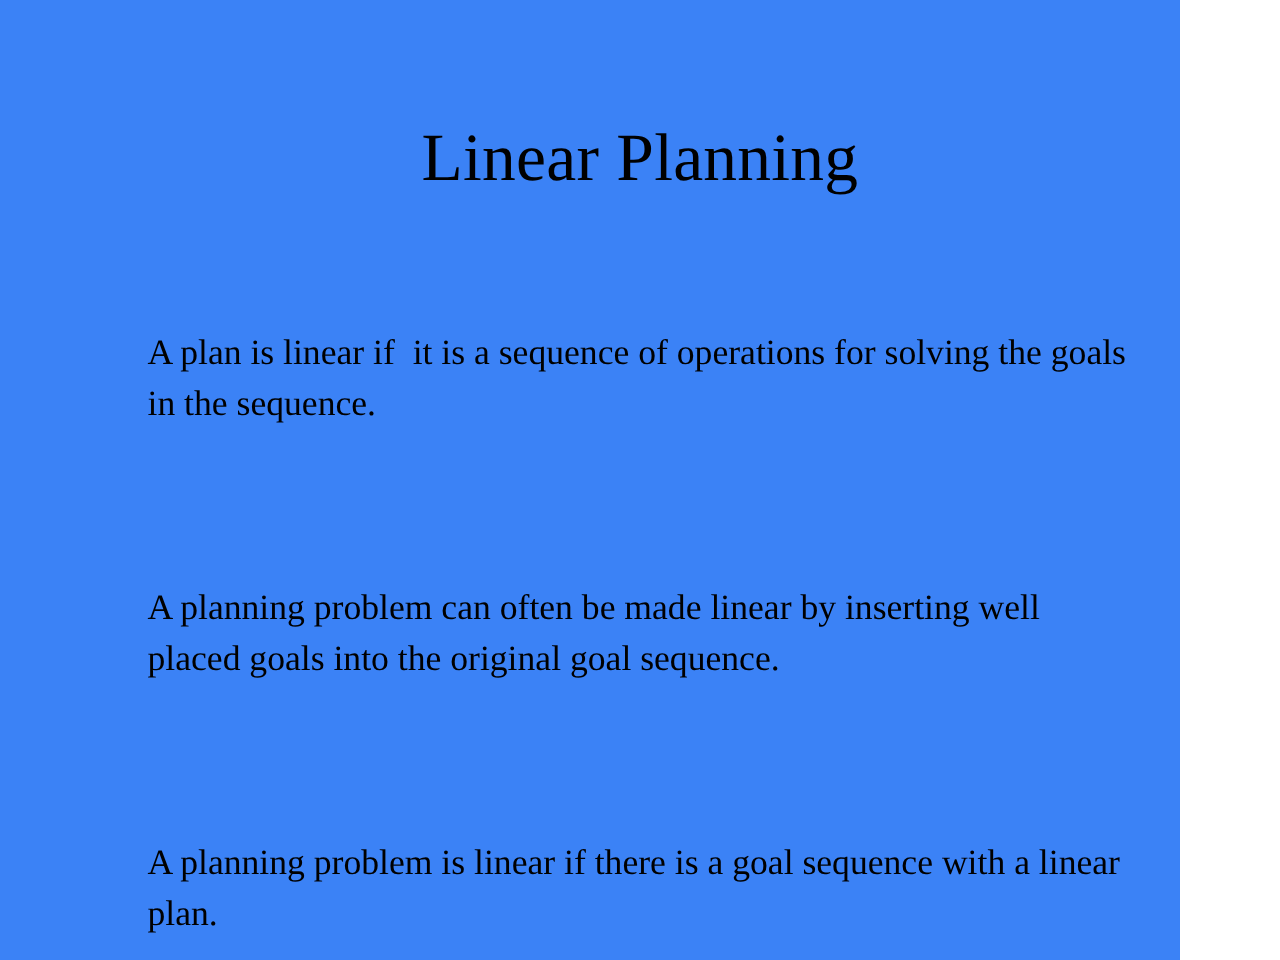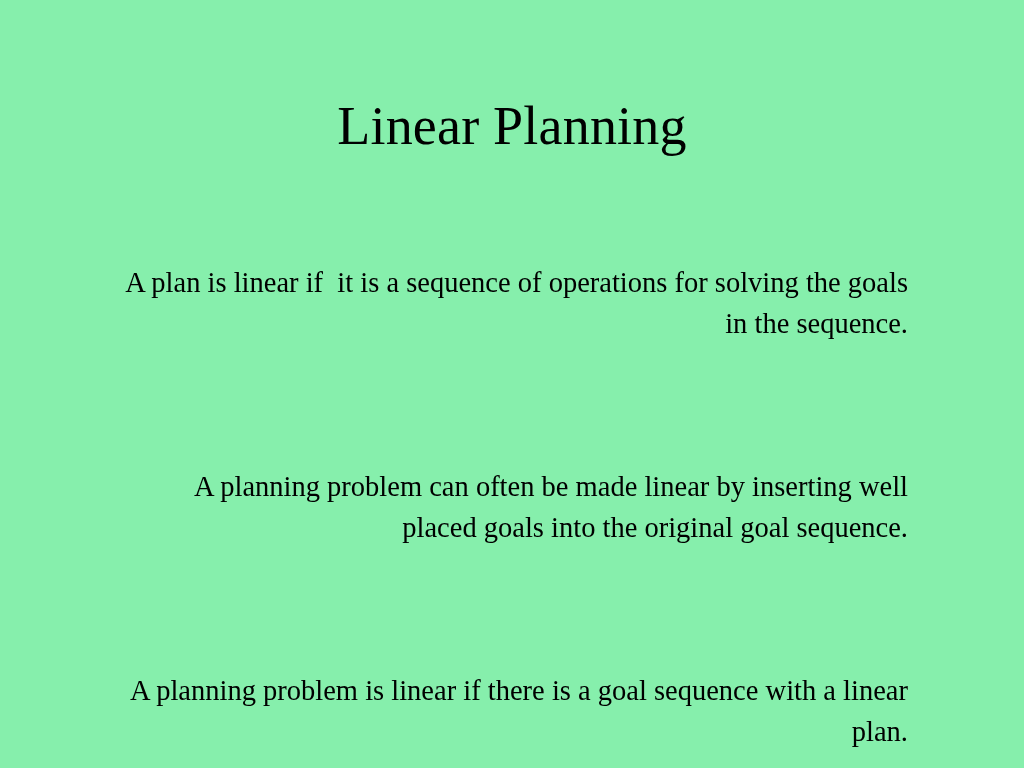--- a/index.html
+++ b/index.html
@@ -11,23 +11,23 @@
     width: 1024px;
     height: 768px;
     background: #ffffff;
     font-family: "Liberation Serif", "DejaVu Serif", serif;
     color: #000000;
     overflow: hidden;
   }
 
   .slide {
     position: relative;
-    width: 1024px;
+    width: 944px;
     height: 768px;
-    background: #86efac;
+    background: #3b82f6;
     box-sizing: border-box;
   }
 
   .slide-title {
     position: absolute;
     left: 0;
     top: 96px;
     width: 1024px;
     text-align: center;
     font-size: 54px;
@@ -42,21 +42,21 @@
     position: absolute;
     left: 118px;
     top: 262px;
     width: 790px;
   }
 
   .para {
     font-size: 28.5px;
     line-height: 41px;
     margin: 0;
-    text-align: right;
+    text-align: left;
     white-space: pre-wrap;
     color: #000000;
   }
 
   .para-gap-1 { margin-top: 0; }
   .para-gap-2 { margin-top: 122px; }
   .para-gap-3 { margin-top: 122px; }
 </style>
 </head>
 <body>

